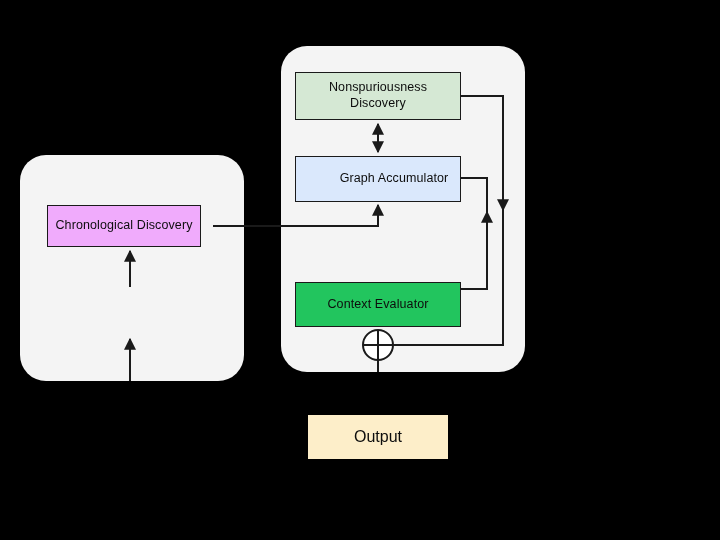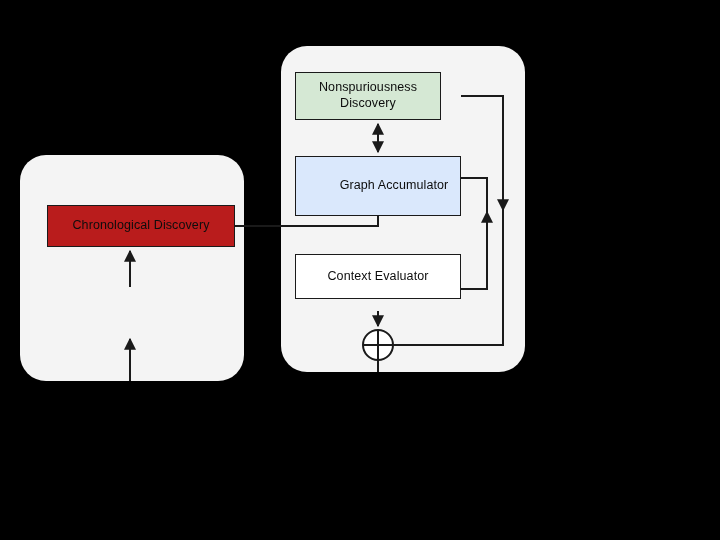--- a/index.html
+++ b/index.html
@@ -91,35 +91,38 @@
       <path d="M 503 210 L 503 96 L 461 96" marker-start="url(#arrow)"></path>
 
       <line x1="378" y1="360" x2="378" y2="372"></line>
 
       <circle cx="378" cy="345" r="15" fill="#ffffff"></circle>
       <line x1="378" y1="330" x2="378" y2="360"></line>
       <line x1="363" y1="345" x2="393" y2="345"></line>
     </g>
   </svg>
 
-  <div class="node" style="left:47px; top:205px; width:188px; height:42px; background:#b91c1c;">
+  <div class="node" style="left:47px; top:205px; width:154px; height:42px; background:#f0abfc;">
     <span class="node-label">Chronological Discovery</span>
   </div>
 
 
-  <div class="node" style="left:295px; top:72px; width:146px; height:48px; background:#d5e8d4;">
+  <div class="node" style="left:295px; top:72px; width:166px; height:48px; background:#d5e8d4;">
     <span>
       <span class="node-label">Nonspuriousness</span>
       <span class="node-label">Discovery</span>
     </span>
   </div>
 
-  <div class="node" style="left:295px; top:156px; width:166px; height:60px; background:#dae8fc;padding-left:32px;">
+  <div class="node" style="left:295px; top:156px; width:166px; height:46px; background:#dae8fc;padding-left:32px;">
     <span class="node-label">Graph Accumulator</span>
   </div>
 
-  <div class="node" style="left:295px; top:254px; width:166px; height:45px; background:#ffffff;">
+  <div class="node" style="left:295px; top:282px; width:166px; height:45px; background:#22c55e;">
     <span class="node-label">Context Evaluator</span>
   </div>
 
 
+  <div class="io-box" style="left:308px; top:415px; width:140px; height:44px;">
+    <span class="io-label">Output</span>
+  </div>
 
 </div>
 
 </body></html>

